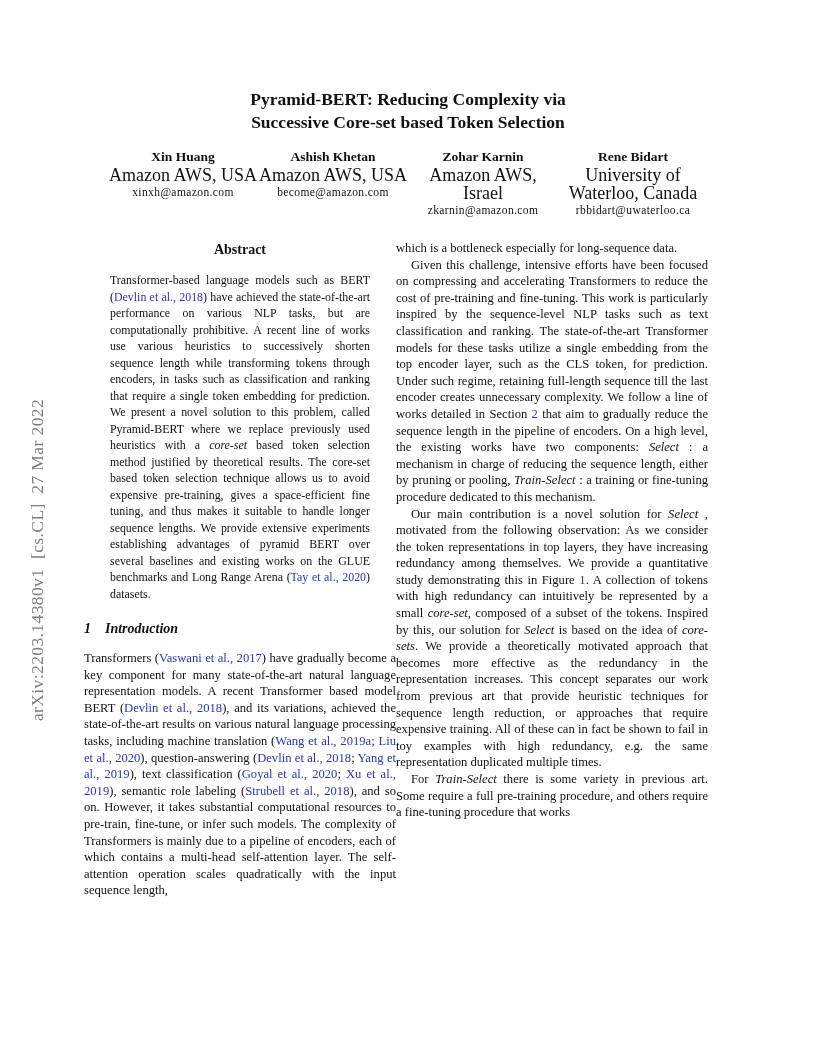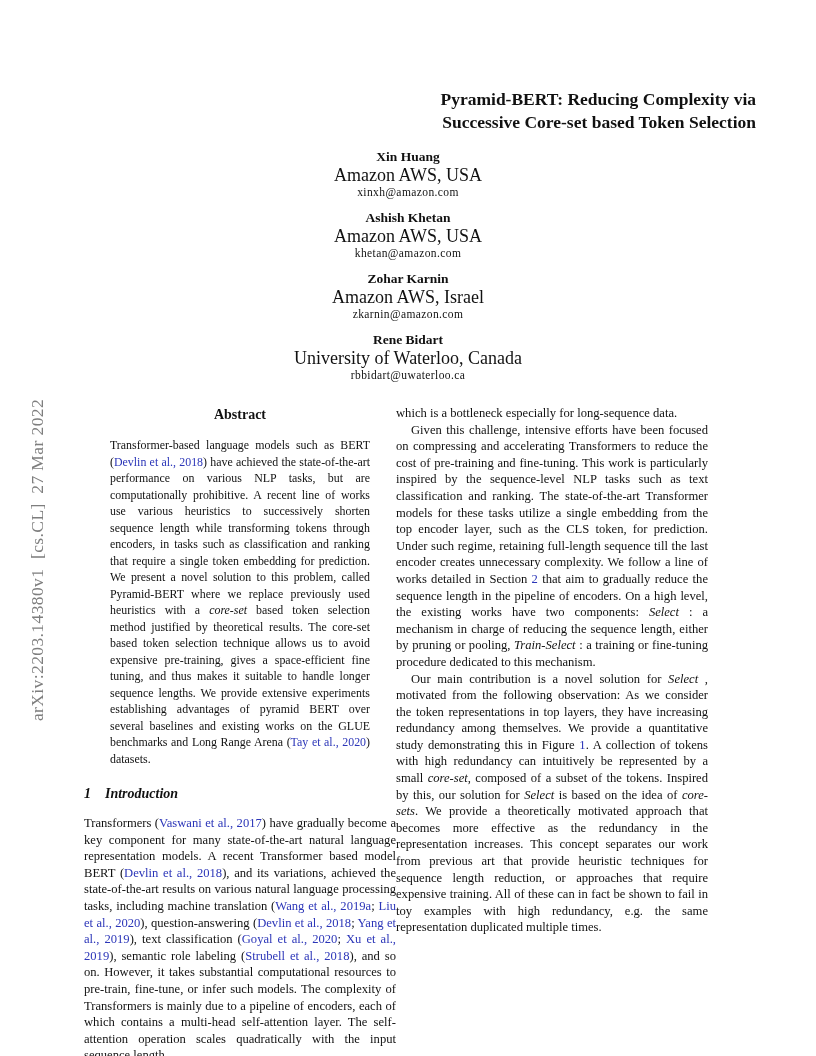--- a/index.html
+++ b/index.html
@@ -22,28 +22,28 @@
     left:37px;top:560px;
     transform:translate(-50%,-50%) rotate(-90deg);
     white-space:pre;
     font-size:17.5px;
     color:var(--gray);
     letter-spacing:.4px;
   }
   
   .title{
     margin:88px 60px 0;
-    text-align:right;
+    text-align:center;
     font-weight:bold;
     font-size:17.5px;
     line-height:23px;
   }
   .authors{
     display:grid;
-    grid-template-columns:1fr;
+    grid-template-columns:1fr 1fr 1fr 1fr;
     width:600px;
     margin:13px auto 0;
     row-gap:7px;
     text-align:center;
   }
   .author-name{font-weight:bold;font-size:13.5px;line-height:19px;}
   .author-affil{font-size:18px;line-height:18px;}
   .author-email{
     font-family:Liberation Serif, serif;
     font-size:11.5px;line-height:17px;letter-spacing:.4px;
@@ -99,21 +99,21 @@
 
   <div class="authors">
     <div>
       <div class="author-name">Xin Huang</div>
       <div class="author-affil">Amazon AWS, USA</div>
       <div class="author-email">xinxh@amazon.com</div>
     </div>
     <div>
       <div class="author-name">Ashish Khetan</div>
       <div class="author-affil">Amazon AWS, USA</div>
-      <div class="author-email">khetan@amazon.com</div>
+      <div class="author-email">become@amazon.com</div>
     </div>
     <div>
       <div class="author-name">Zohar Karnin</div>
       <div class="author-affil">Amazon AWS, Israel</div>
       <div class="author-email">zkarnin@amazon.com</div>
     </div>
     <div>
       <div class="author-name">Rene Bidart</div>
       <div class="author-affil">University of Waterloo, Canada</div>
       <div class="author-email">rbbidart@uwaterloo.ca</div>
@@ -132,16 +132,17 @@
         <span class="num">1</span><span>Introduction</span>
       </h2>
 
       <p class="body-p"><span class="">Transformers (</span><span class="cite">Vaswani et al., 2017</span><span class="">) have gradually become a key component for many state-of-the-art natural language representation models. A recent Transformer based model BERT (</span><span class="cite">Devlin et al., 2018</span><span class="">), and its variations, achieved the state-of-the-art results on various natural language processing tasks, including machine translation (</span><span class="cite">Wang et al., 2019a</span><span class="">; </span><span class="cite">Liu et al., 2020</span><span class="">), question-answering (</span><span class="cite">Devlin et al., 2018</span><span class="">; </span><span class="cite">Yang et al., 2019</span><span class="">), text classification (</span><span class="cite">Goyal et al., 2020</span><span class="">; </span><span class="cite">Xu et al., 2019</span><span class="">), semantic role labeling (</span><span class="cite">Strubell et al., 2018</span><span class="">), and so on. However, it takes substantial computational resources to pre-train, fine-tune, or infer such models. The complexity of Transformers is mainly due to a pipeline of encoders, each of which contains a multi-head self-attention layer. The self-attention operation scales quadratically with the input sequence length,</span></p>
     </div>
 
     <div class="col">
       <p class="body-p"><span class="">which is a bottleneck especially for long-sequence data.</span></p>
       <p class="body-p indent"><span class="">Given this challenge, intensive efforts have been focused on compressing and accelerating Transformers to reduce the cost of pre-training and fine-tuning. This work is particularly inspired by the sequence-level NLP tasks such as text classification and ranking. The state-of-the-art Transformer models for these tasks utilize a single embedding from the top encoder layer, such as the CLS token, for prediction. Under such regime, retaining full-length sequence till the last encoder creates unnecessary complexity. We follow a line of works detailed in Section </span><span class="cite">2</span><span class=""> that aim to gradually reduce the sequence length in the pipeline of encoders. On a high level, the existing works have two components:  </span><span class="it">Select</span><span class=""> : a mechanism in charge of reducing the sequence length, either by pruning or pooling, </span><span class="it">Train-Select</span><span class=""> : a training or fine-tuning procedure dedicated to this mechanism.</span></p>
       <p class="body-p indent"><span class="">Our main contribution is a novel solution for </span><span class="it">Select</span><span class=""> , motivated from the following observation: As we consider the token representations in top layers, they have increasing redundancy among themselves. We provide a quantitative study demonstrating this in Figure </span><span class="cite">1</span><span class="">. A collection of tokens with high redundancy can intuitively be represented by a small </span><span class="it">core-set</span><span class="">, composed of a subset of the tokens. Inspired by this, our solution for </span><span class="it">Select</span><span class=""> is based on the idea of </span><span class="it">core-sets</span><span class="">. We provide a theoretically motivated approach that becomes more effective as the redundancy in the representation increases. This concept separates our work from previous art that provide heuristic techniques for sequence length reduction, or approaches that require expensive training. All of these can in fact be shown to fail in toy examples with high redundancy, e.g. the same representation duplicated multiple times.</span></p>
+      <p class="body-p indent"><span class="">For </span><span class="it">Train-Select</span><span class=""> there is some variety in previous art. Some require a full pre-training procedure, and others require a fine-tuning procedure that works</span></p>
     </div>
 
   </div>
 </div>
 
 </body></html>

